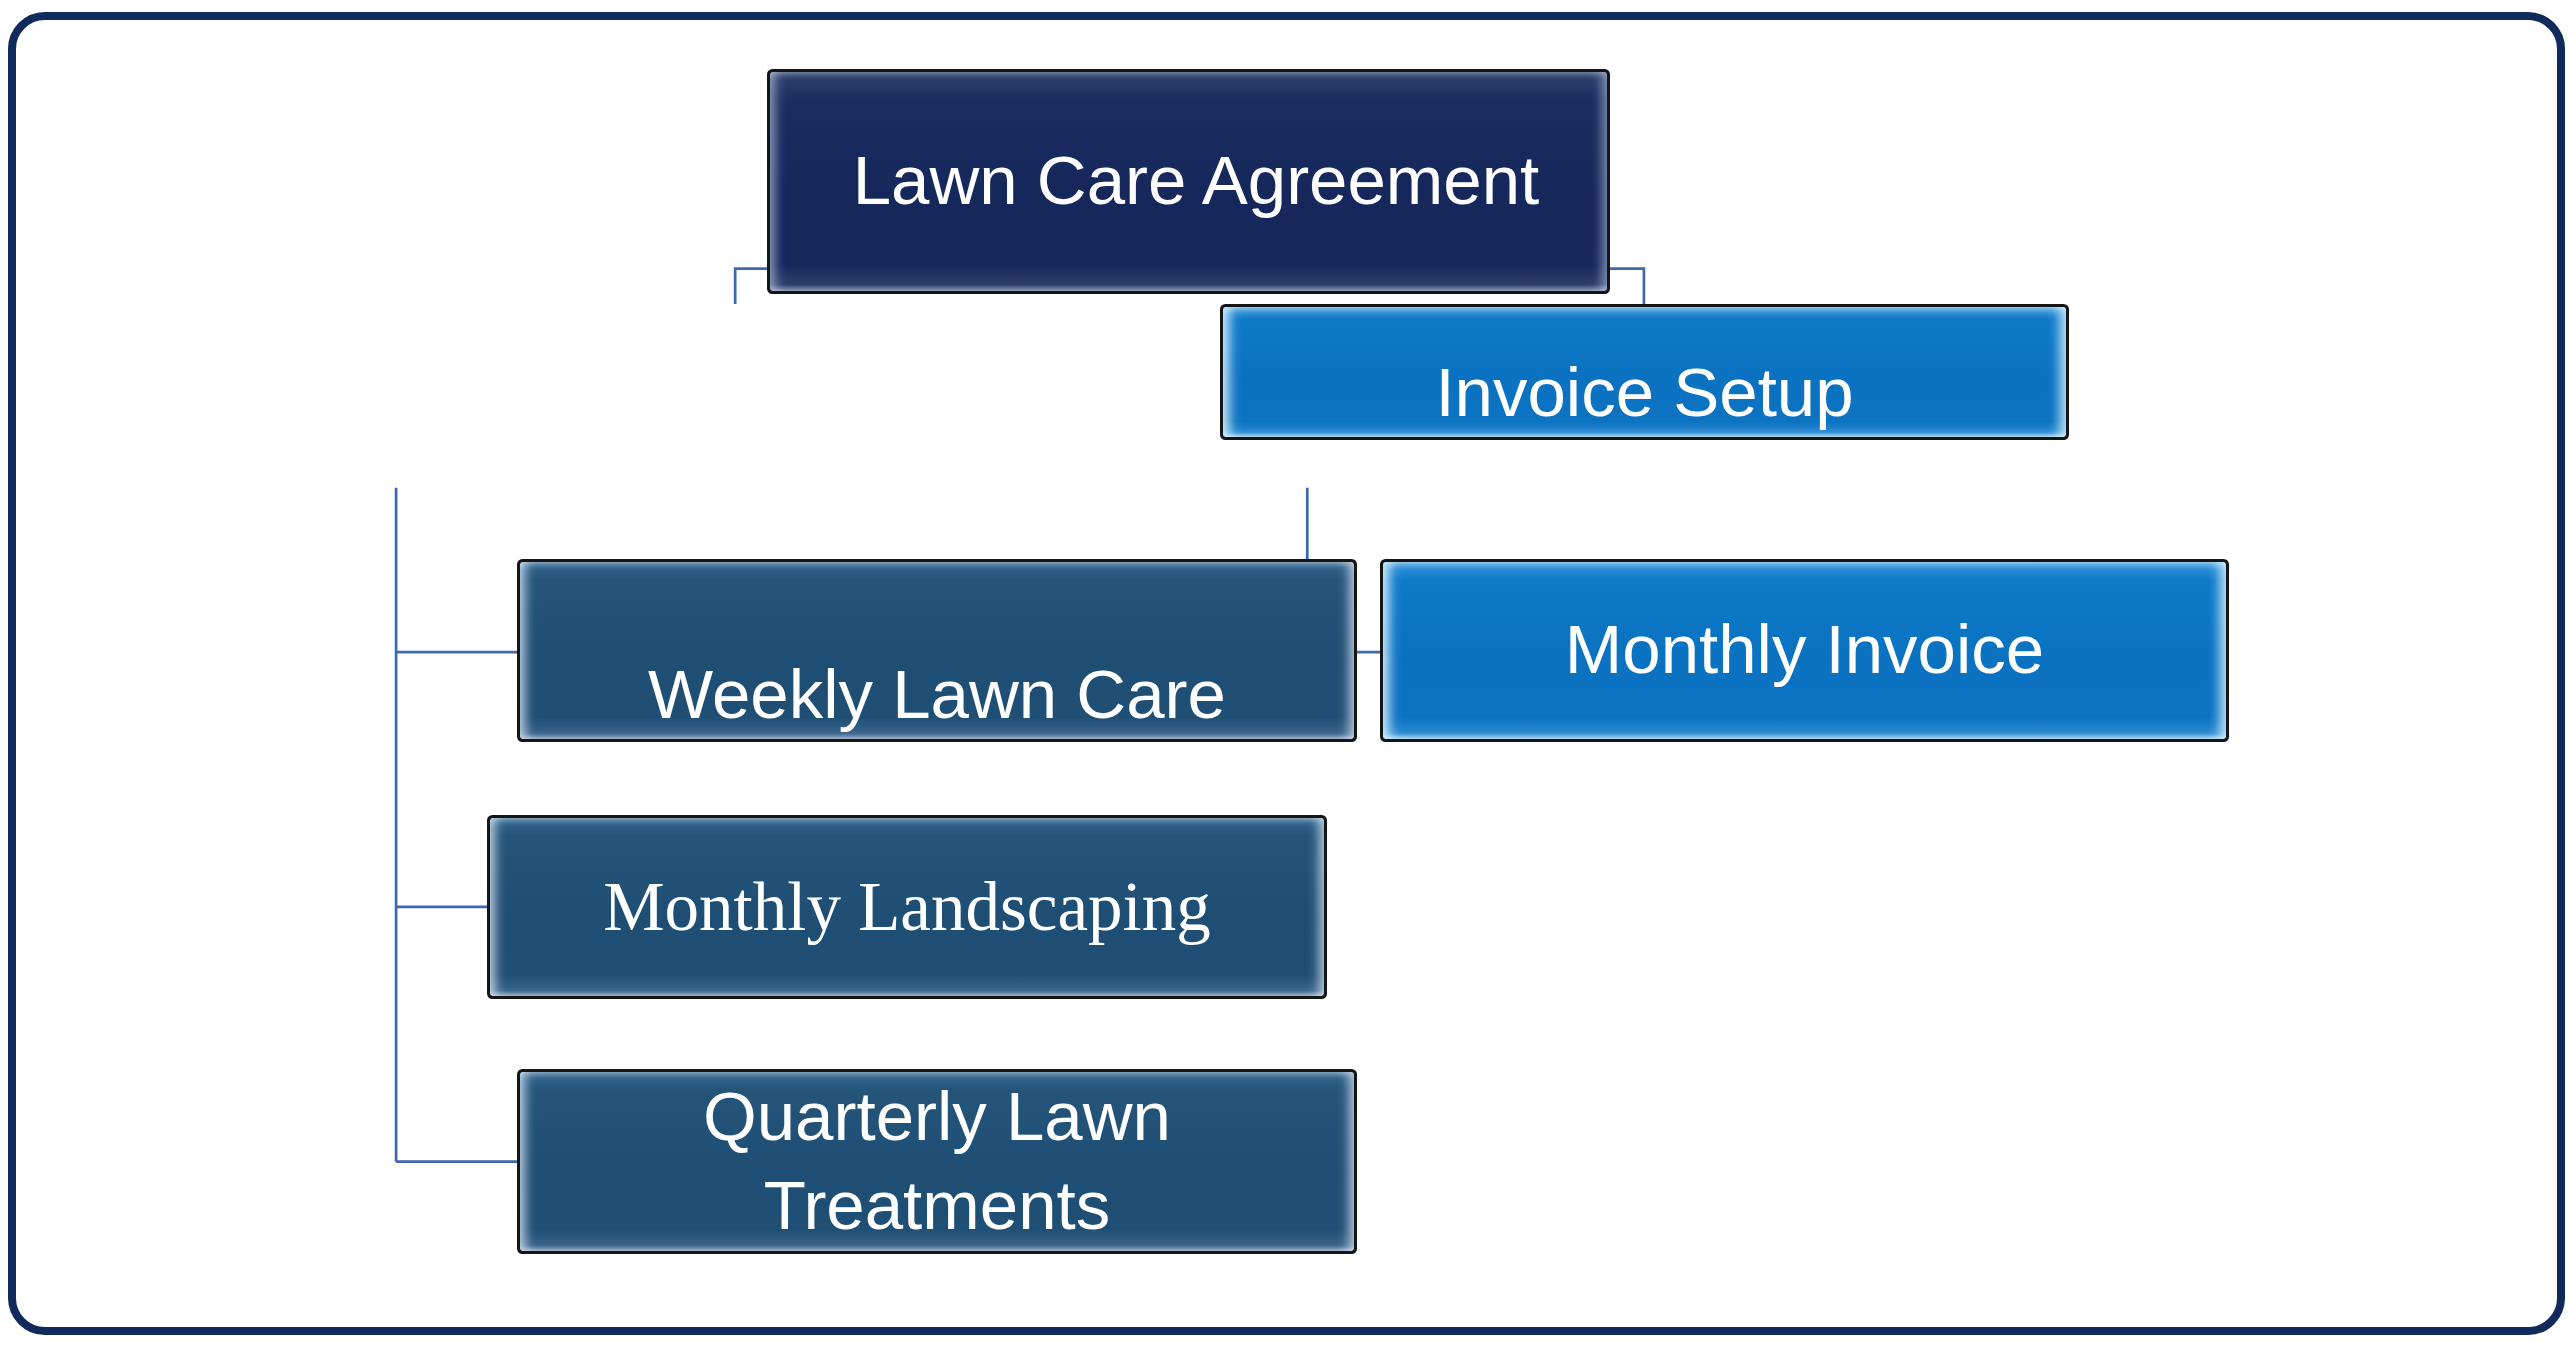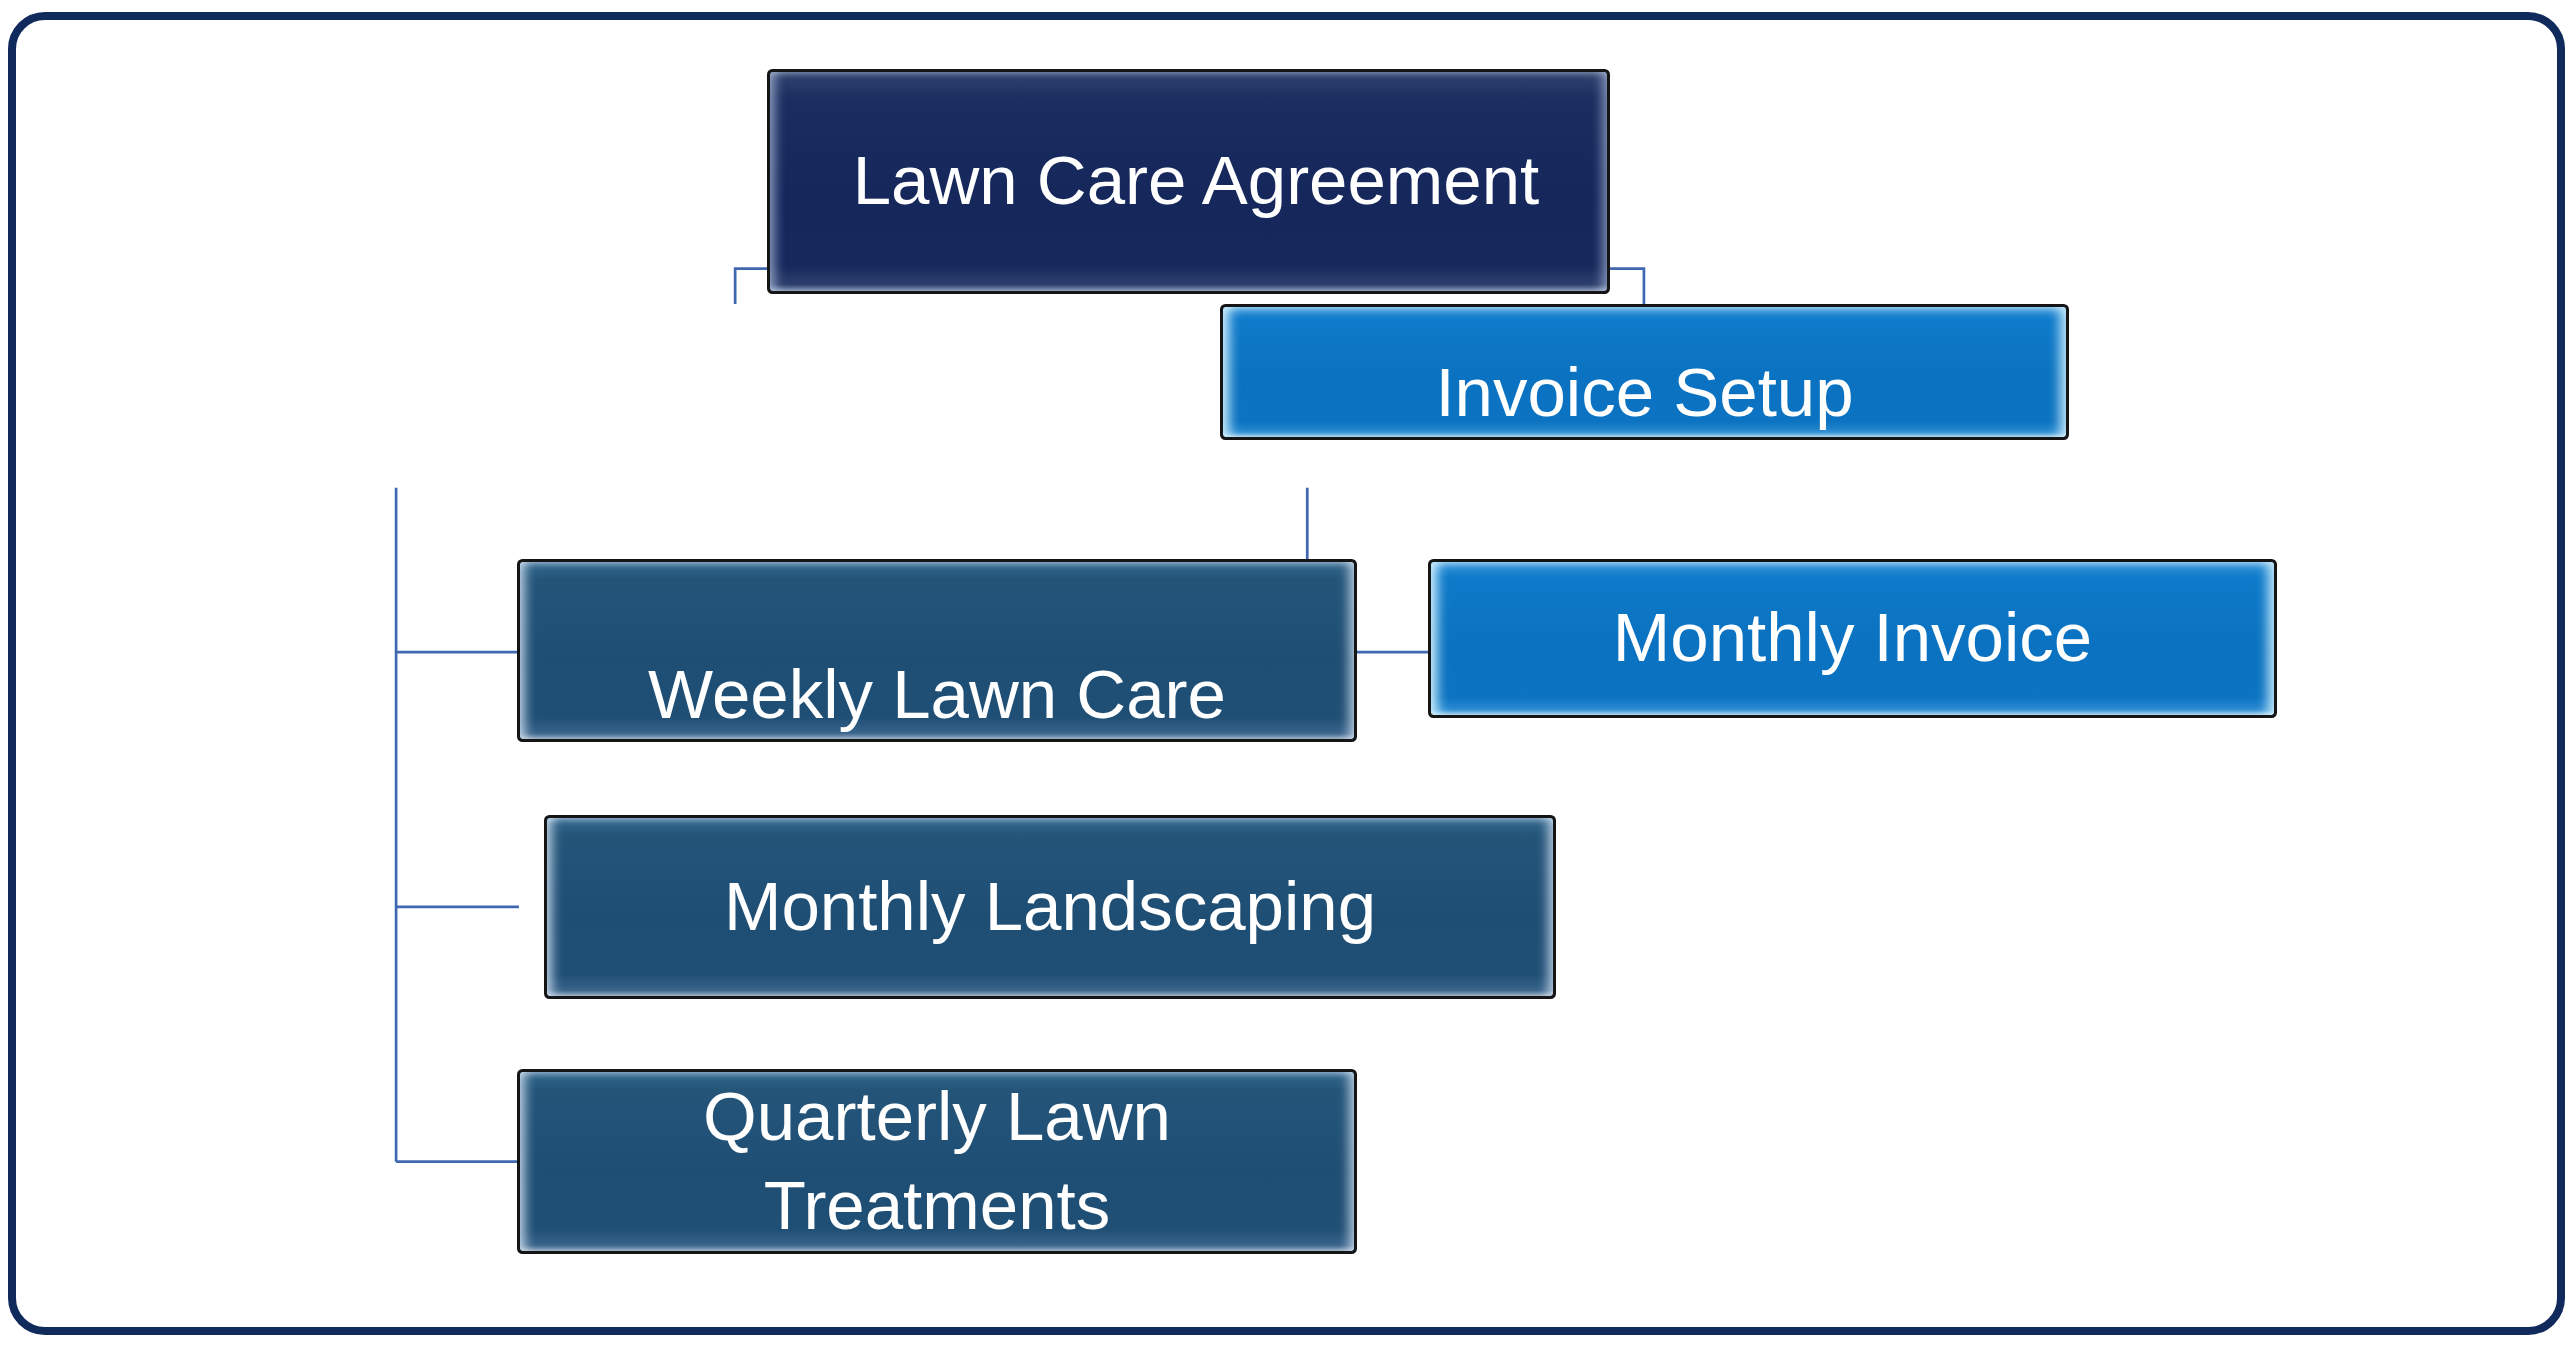--- a/index.html
+++ b/index.html
@@ -38,22 +38,22 @@
     background:linear-gradient(180deg,#3a97dd 0%,#0e7ac9 10%,#0a72c0 55%,#0b73c1 88%,#2a8bd2 97%,#7db7e0 100%);
     box-shadow:inset 10.2px 0 12px -4.2px rgba(214,244,255,.95),
                inset -10.2px 0 12px -4.2px rgba(214,244,255,.88),
                inset 0 5.4px 6px -3.6px rgba(255,255,255,.30),
                inset 0 -4.2px 4.2px -2.4px rgba(255,255,255,.25);
   }
   #node-root{left:767px;top:69px;width:843px;height:225px;padding-left:27px;}
   #node-booking{left:311px;top:304px;width:849px;height:184px;}
   #node-invoice{left:1220px;top:304px;width:849px;height:136px;align-items:flex-end;}
   #node-weekly{left:517px;top:559px;width:840px;height:183px;align-items:flex-end;}
-  #node-monthly-invoice{left:1428px;top:559px;width:849px;height:159px;}
-  #node-monthly-landscaping{left:544px;top:815px;width:1012px;height:184px;}
+  #node-monthly-invoice{left:1380px;top:559px;width:849px;height:183px;}
+  #node-monthly-landscaping{left:487px;top:815px;width:840px;height:184px;font-family:Liberation Serif, serif;}
   #node-quarterly{left:517px;top:1069px;width:840px;height:185px;padding:12px 90px;}
 </style>
 </head>
 <body>
 
 <div id="canvas">
 
   <div id="frame"></div>
 
   <svg id="edges" viewBox="0 0 4276 2245" xmlns="http://www.w3.org/2000/svg">

